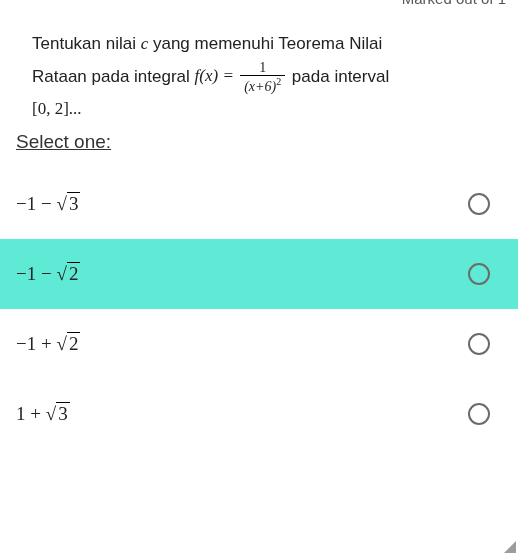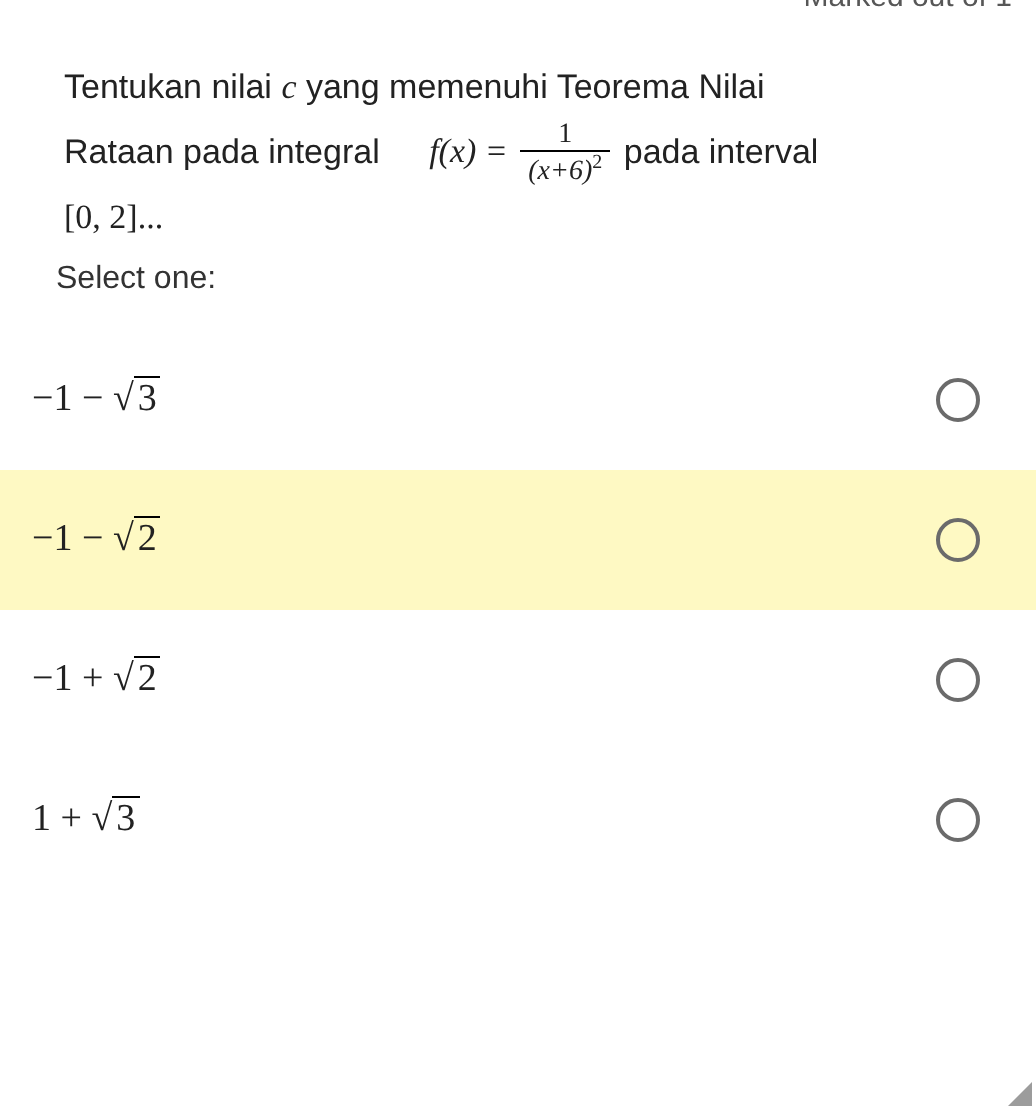--- a/index.html
+++ b/index.html
@@ -27,21 +27,20 @@
     color: #222;
   }
   .question-stem .ital {
     font-style: italic;
     font-family: "Times New Roman", serif;
   }
   .formula {
     display: inline-block;
     vertical-align: middle;
     font-family: "Times New Roman", serif;
-    margin-left: 20px;
   }
   .frac {
     display: inline-block;
     vertical-align: middle;
     text-align: center;
     font-size: 14px;
     line-height: 1.1;
     margin: 0 2px;
   }
   .frac .num {
@@ -54,40 +53,41 @@
     padding: 0 4px;
   }
   .frac .den sup {
     font-size: 10px;
   }
   .interval {
     font-family: "Times New Roman", serif;
     text-align: right;
   }
   .select-one {
-    padding-left: 28px;
+    padding-left: 16px;
     padding-bottom: 6px;
-    font-size: 16px;
+    font-size: 19px;
     color: #333;
+    text-decoration: underline;
   }
   .options {
     margin-top: 10px;
   }
   .option {
     display: flex;
     align-items: flex-end;
     justify-content: space-between;
     padding: 24px 28px 24px 16px;
     font-family: "Times New Roman", serif;
     font-size: 19px;
     color: #222;
     cursor: pointer;
   }
   .option.sel {
-    background: #fef9c3;
+    background: #5eead4;
   }
   .radio {
     width: 22px;
     height: 22px;
     border: 2px solid #6b6b6b;
     border-radius: 50%;
     box-sizing: border-box;
     flex: 0 0 auto;
   }
   .option .label {

